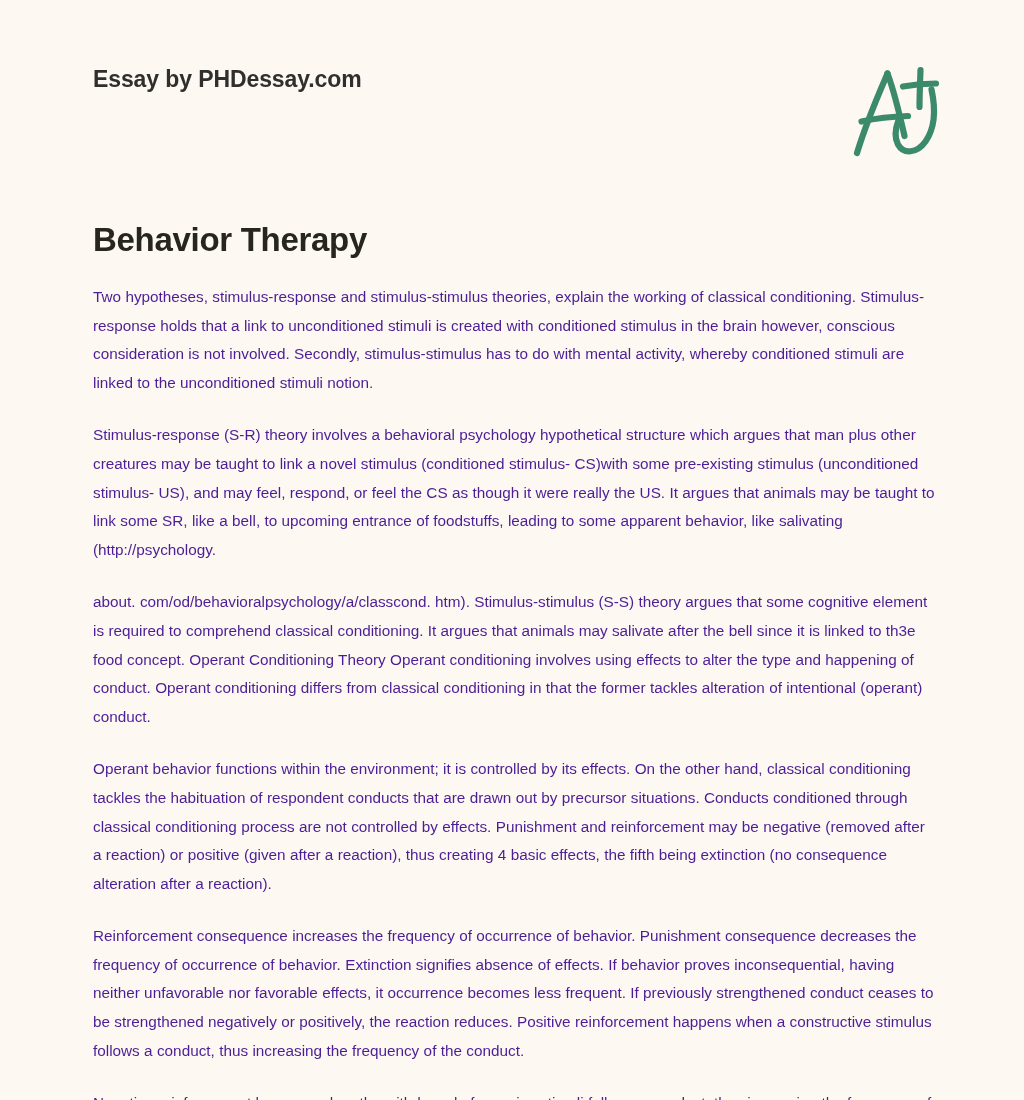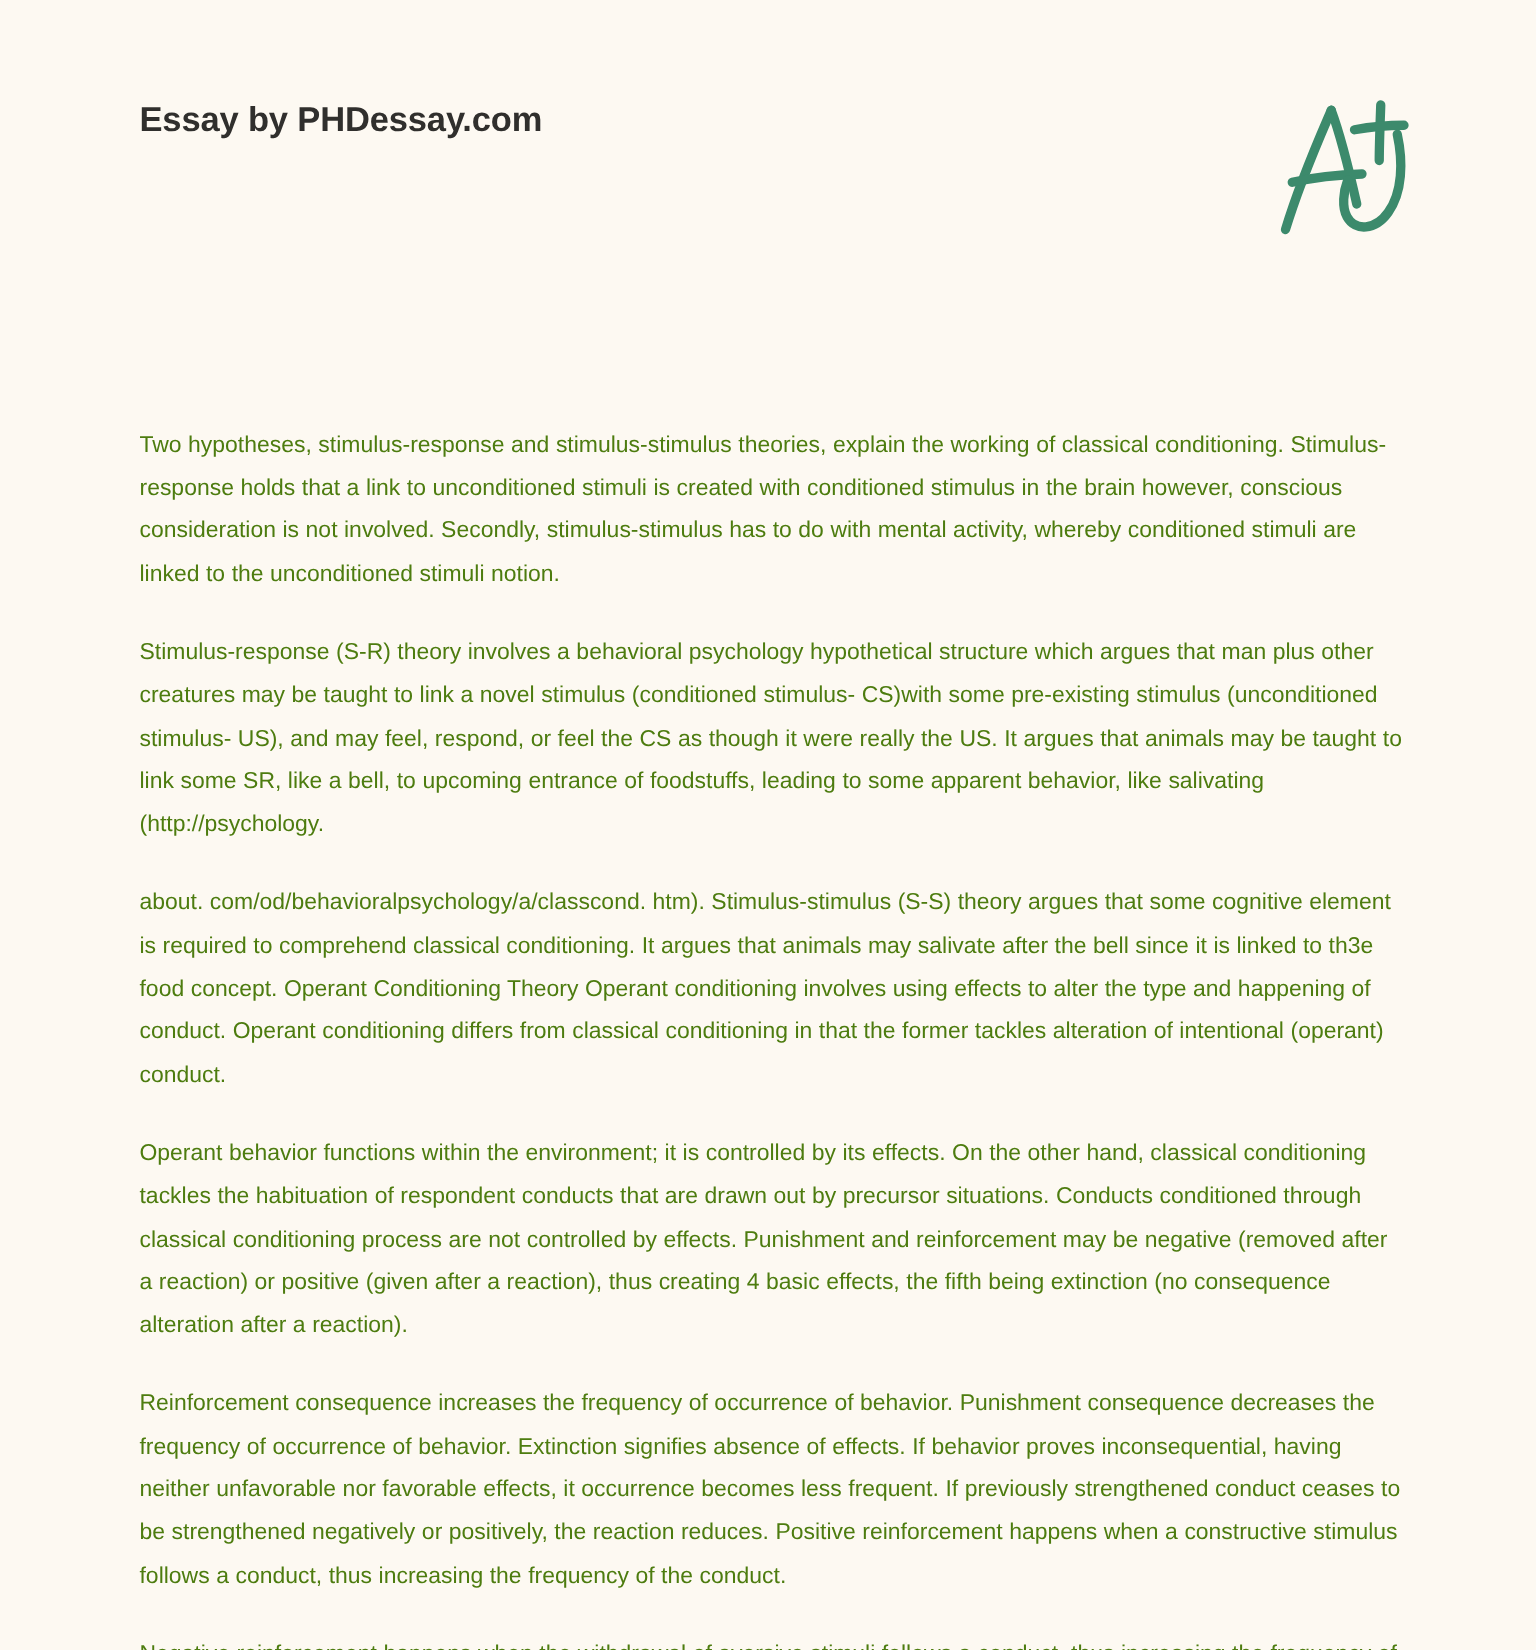--- a/index.html
+++ b/index.html
@@ -85,21 +85,21 @@
   .article {
     position: absolute;
     top: 283px;
     left: 93px;
     width: 842px;
   }
 
   .article p {
     font-size: 15.3px;
     line-height: 28.6px;
-    color: #4d7c0f;
+    color: #4c1d95;
     margin: 0 0 24px 0;
     text-align: left;
     word-spacing: 0.1px;
   }
 
   .article p:last-child { margin-bottom: 0; }
 </style>
 </head>
 <body>
 
@@ -122,20 +122,21 @@
 
         <path d="M80.5 12 C80 26, 79.5 39, 79.5 49"></path>
 
         <path d="M63 28.5 C74 26.5, 86 25.5, 96 25.5"></path>
 
         <path d="M91.5 31.5 C95.5 50, 95 70, 85.5 83.5 C77 95.5, 63.5 96.5, 58 86.5 C54.5 80, 55.5 70, 58.5 62"></path>
       </g>
     </svg>
   </div>
 
+  <h1 class="doc-title">Behavior Therapy</h1>
 
   <div class="article">
     <p>Two hypotheses, stimulus-response and stimulus-stimulus theories, explain the working of classical conditioning. Stimulus-response holds that a link to unconditioned stimuli is created with conditioned stimulus in the brain however, conscious consideration is not involved. Secondly, stimulus-stimulus has to do with mental activity, whereby conditioned stimuli are linked to the unconditioned stimuli notion.</p>
     <p>Stimulus-response (S-R) theory involves a behavioral psychology hypothetical structure which argues that man plus other creatures may be taught to link a novel stimulus (conditioned stimulus- CS)with some pre-existing stimulus (unconditioned stimulus- US), and may feel, respond, or feel the CS as though it were really the US. It argues that animals may be taught to link some SR, like a bell, to upcoming entrance of foodstuffs, leading to some apparent behavior, like salivating (http://psychology.</p>
     <p>about. com/od/behavioralpsychology/a/classcond. htm). Stimulus-stimulus (S-S) theory argues that some cognitive element is required to comprehend classical conditioning. It argues that animals may salivate after the bell since it is linked to th3e food concept. Operant Conditioning Theory Operant conditioning involves using effects to alter the type and happening of conduct. Operant conditioning differs from classical conditioning in that the former tackles alteration of intentional (operant) conduct.</p>
     <p>Operant behavior functions within the environment; it is controlled by its effects. On the other hand, classical conditioning tackles the habituation of respondent conducts that are drawn out by precursor situations. Conducts conditioned through classical conditioning process are not controlled by effects. Punishment and reinforcement may be negative (removed after a reaction) or positive (given after a reaction), thus creating 4 basic effects, the fifth being extinction (no consequence alteration after a reaction).</p>
     <p>Reinforcement consequence increases the frequency of occurrence of behavior. Punishment consequence decreases the frequency of occurrence of behavior. Extinction signifies absence of effects. If behavior proves inconsequential, having neither unfavorable nor favorable effects, it occurrence becomes less frequent. If previously strengthened conduct ceases to be strengthened negatively or positively, the reaction reduces. Positive reinforcement happens when a constructive stimulus follows a conduct, thus increasing the frequency of the conduct.</p>
     <p>Negative reinforcement happens when the withdrawal of aversive stimuli follows a conduct, thus increasing the frequency of the conduct. Positive punishment (punishment through conditional stimulation) happens when a negative stimulus follows a conduct. Negative punishment (punishment through conditional withdrawal) happens when the withdrawal of a pleasant stimulus follows a reaction or behavior. Social cognitive theory It suggests that parts of a p</p>
   </div>
 

